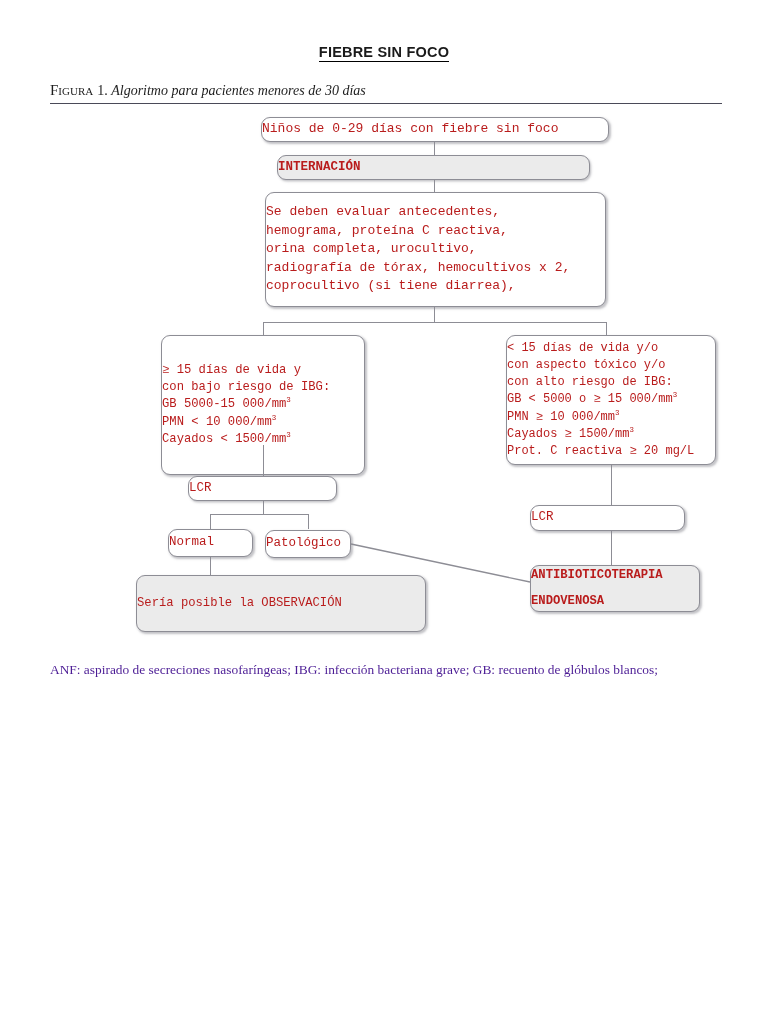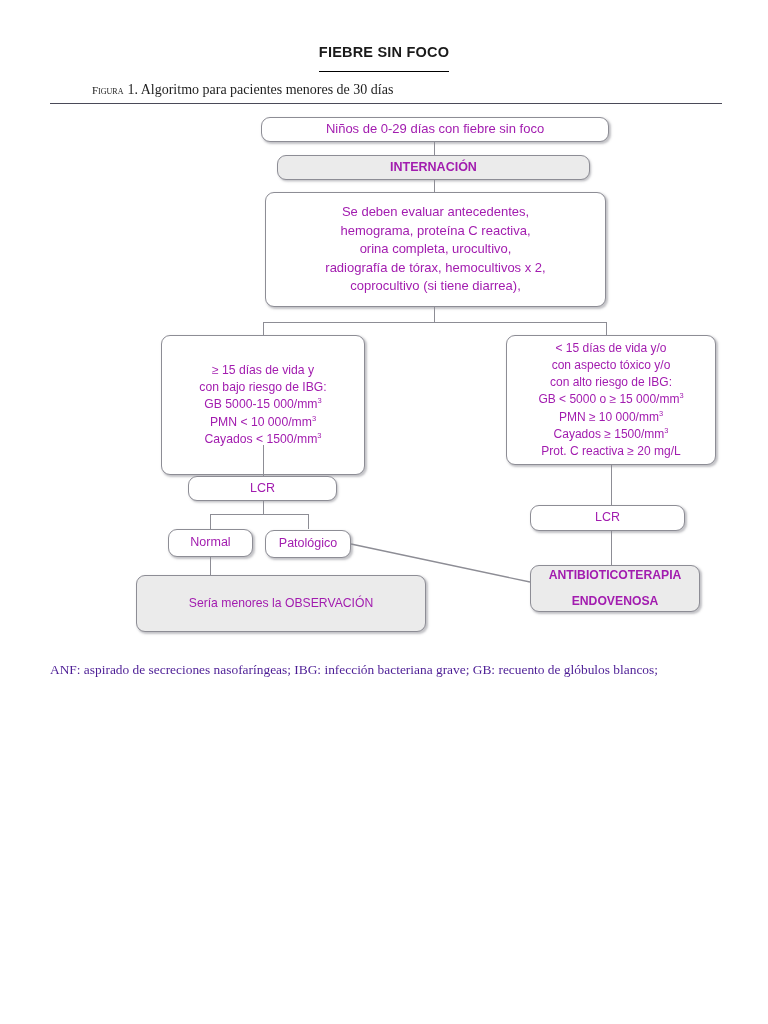--- a/index.html
+++ b/index.html
@@ -9,44 +9,44 @@
     color:#1a1a1a;position:relative;overflow:hidden;
   }
   .page{position:relative;width:768px;height:1024px;}
 
   
   .doc-title{
     position:absolute;left:0;top:44px;width:768px;text-align:center;
     font-family:"Liberation Sans", sans-serif;
     font-weight:bold;font-size:14.5px;letter-spacing:.2px;
   }
-  .doc-title span{border-bottom:1.6px solid #000;padding-bottom:11px;}
+  .doc-title span{border-bottom:1.6px solid #000;padding-bottom:1px;}
 
   .fig-caption{
     position:absolute;left:50px;top:82px;width:690px;
     font-size:14px;color:#1d1d1d;white-space:nowrap;
   }
-  .fig-caption .fig-lead{font-variant:small-caps;font-size:11px;margin-left:42px;}
+  .fig-caption .fig-lead{font-variant:small-caps;font-size:15px;}
   .fig-caption .fig-num{font-style:normal;}
-  .fig-caption .fig-text{}
+  .fig-caption .fig-text{font-style:italic;}
 
   .fig-rule{
     position:absolute;left:50px;top:103px;width:672px;height:0;
     border-top:1.3px solid #4a4a58;
   }
 
   
   .node{
     position:absolute;box-sizing:border-box;
     border:1.1px solid #8d8d95;border-radius:9px;
     background:#ffffff;
-    font-family:Liberation Sans, sans-serif;
-    color:#a21caf;
+    font-family:Liberation Mono, monospace;
+    color:#b91c1c;
     display:flex;flex-direction:column;
-    align-items:center;justify-content:center;
+    align-items:flex-start;justify-content:center;
     text-align:center;
     box-shadow:1.2px 1.6px 2.2px rgba(120,120,128,.45);
   }
   .node.shaded{background:#ebebeb;}
   .node .ln{display:block;line-height:1.42;white-space:nowrap;}
   .node .ln sup{font-size:.62em;vertical-align:super;line-height:0;}
 
   .bold-sans{font-weight:bold;}
 
   
@@ -133,21 +133,21 @@
     <span class="ln">Normal</span>
   </div>
 
   <div class="node" style="left:265px;top:530px;width:86px;height:28px;font-size:12.5px;">
     <span class="ln">Patológico</span>
   </div>
 
   <div class="vline" style="left:210px;top:557px;height:18px;"></div>
 
   <div class="node shaded" style="left:136px;top:575px;width:290px;height:57px;font-size:12.2px;">
-    <span class="ln">Sería menores la OBSERVACIÓN</span>
+    <span class="ln">Sería posible la OBSERVACIÓN</span>
   </div>
 
   <div class="vline" style="left:611px;top:465px;height:40px;"></div>
 
   <div class="node" style="left:530px;top:505px;width:155px;height:26px;font-size:12.5px;">
     <span class="ln">LCR</span>
   </div>
 
   <div class="vline" style="left:611px;top:531px;height:34px;"></div>
 

